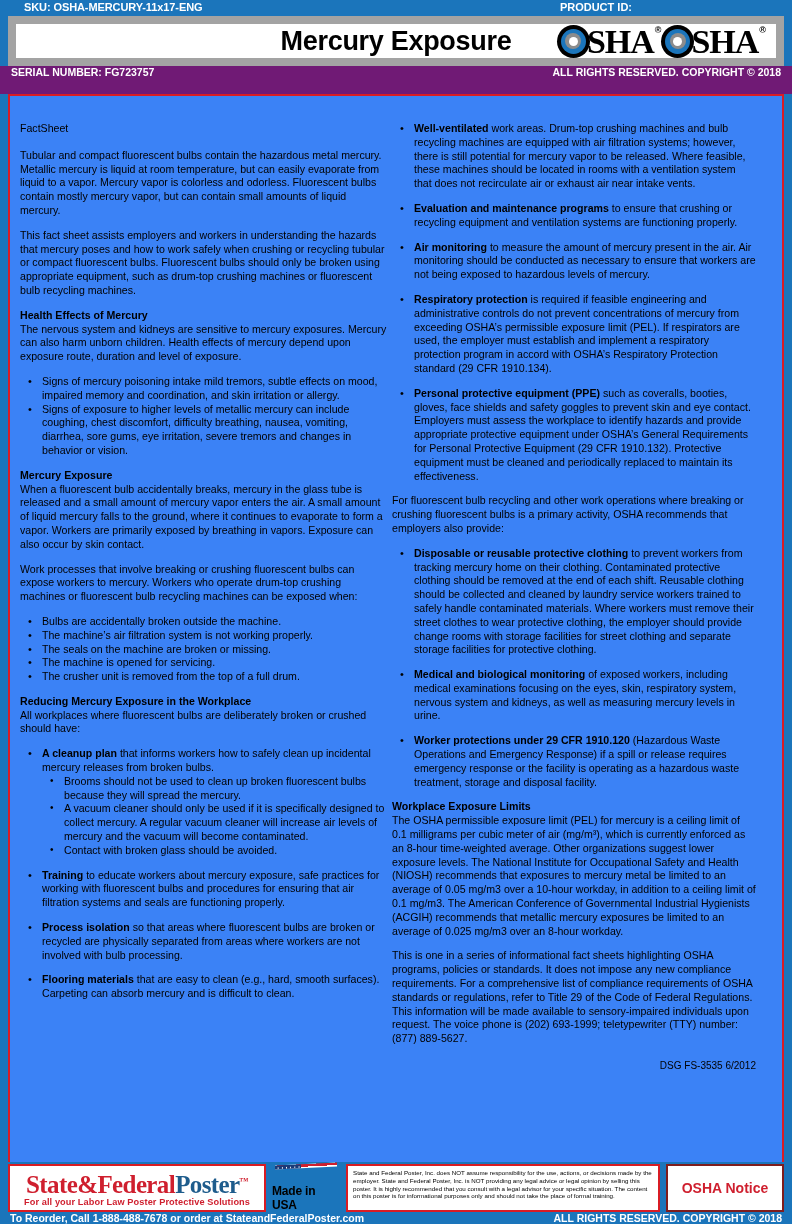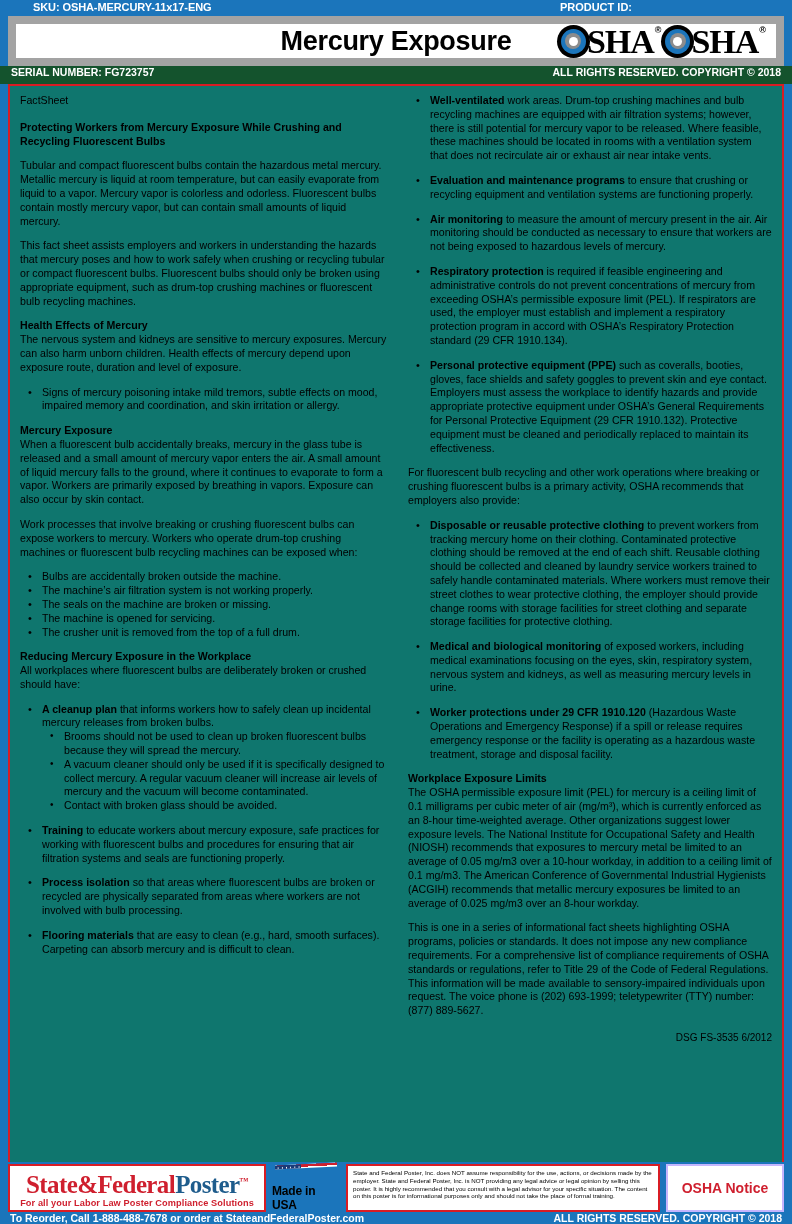--- a/index.html
+++ b/index.html
@@ -8,21 +8,20 @@
     font-family: "Liberation Sans", sans-serif;
     background: #1b75bb;
     overflow: hidden;
   }
   .poster { position: relative; width: 792px; height: 1224px; background: #1b75bb; }
 
   
   .meta-bar {
     height: 16px; position: relative;
     background: #1b75bb;
-    margin-left: 9px;
   }
   .meta-sku {
     position: absolute; left: 24px; top: 1px;
     color: #ffffff; font-size: 11px; font-weight: bold;
     letter-spacing: -0.1px;
   }
   .meta-pid {
     position: absolute; right: 160px; top: 1px;
     color: #ffffff; font-size: 11px; font-weight: bold;
   }
@@ -75,40 +74,39 @@
     font-size: 34px; font-weight: bold; color: #000;
     line-height: 31px; margin-left: -3px; letter-spacing: -1px;
   }
   .osha-reg {
     font-size: 9px; font-weight: bold; color: #000;
     align-self: flex-start; margin-top: 1px; margin-left: 1px;
   }
 
   
   .serial-bar {
-    position: relative; height: 18px; background: #14532d;
+    position: relative; height: 28px; background: #701a75;
   }
   .serial-left {
     position: absolute; left: 11px; top: 0px;
     color: #fff; font-size: 10.5px; font-weight: bold;
   }
   .serial-right {
     position: absolute; right: 11px; top: 0px;
     color: #fff; font-size: 10.5px; font-weight: bold;
   }
 
   
   .body-frame {
     margin: 0 8px;
     border: 2px solid #d91c24;
-    background: #0f766e;
+    background: #3b82f6;
     height: 1092px;
-    padding: 8px 10px 6px 10px;
+    padding: 26px 10px 6px 10px;
     display: flex;
-    gap: 16px;
   }
   .col {
     width: 368px; flex: 0 0 368px;
     font-size: 10.6px; line-height: 13.8px; color: #000;
   }
   .col.right { padding-left: 4px; }
 
   p.para { margin-bottom: 11px; }
   p.para.tight { margin-bottom: 0; }
   .h-sec { font-weight: bold; margin-bottom: 0px; }
@@ -143,21 +141,21 @@
     height: 62px; background: #1b75bb;
   }
   .footer-inner {
     position: relative; height: 48px; margin: 2px 8px 0 8px;
     display: flex; gap: 6px; align-items: stretch;
   }
   .sfp-box {
     flex: 0 0 258px;
     border: 2px solid #d91c24; background: #fff;
     display: flex; flex-direction: column;
-    align-items: center; justify-content: center;
+    align-items: center; justify-content: flex-start;
     padding: 2px 0;
   }
   .sfp-logo {
     font-family: "Liberation Serif", serif;
     font-size: 25px; line-height: 26px; font-weight: bold;
     white-space: nowrap; letter-spacing: -0.6px;
   }
   .sfp-logo .r1 { color: #cf1f2e; }
   .sfp-logo .r2 { color: #1e5c8c; }
   .sfp-tm { font-size: 9px; vertical-align: super; color: #cf1f2e; }
@@ -193,21 +191,21 @@
     margin-top: 16px; letter-spacing: -0.2px;
   }
   .disclaimer-box {
     flex: 1 1 auto;
     border: 2px solid #d91c24; background: #fff;
     padding: 3px 5px;
     font-size: 6.2px; line-height: 7.8px; color: #000;
   }
   .notice-box {
     flex: 0 0 118px;
-    border: 2px solid #c4b5fd; background: #fff;
+    border: 2px solid #7f1d1d; background: #fff;
     display: flex; align-items: center; justify-content: center;
   }
   .notice-text {
     color: #cf1f2e; font-size: 14px; font-weight: bold;
   }
   .footer-bottom {
     position: absolute; left: 0; right: 0; bottom: 0; height: 12px; padding-left: 16px;
   }
   .reorder {
     position: absolute; left: 10px; bottom: 0px;
@@ -248,28 +246,28 @@
 
   <div class="serial-bar">
     <span class="serial-left">SERIAL NUMBER: FG723757</span>
     <span class="serial-right">ALL RIGHTS RESERVED. COPYRIGHT © 2018</span>
   </div>
 
   <div class="body-frame">
 
     <div class="col left">
       <div class="label">FactSheet</div>
-      <p class="para"><b>Protecting Workers from Mercury Exposure While Crushing and Recycling Fluorescent Bulbs</b></p>
       <p class="para">Tubular and compact fluorescent bulbs contain the hazardous metal mercury. Metallic mercury is liquid at room temperature, but can easily evaporate from liquid to a vapor. Mercury vapor is colorless and odorless. Fluorescent bulbs contain mostly mercury vapor, but can contain small amounts of liquid mercury.</p>
       <p class="para">This fact sheet assists employers and workers in understanding the hazards that mercury poses and how to work safely when crushing or recycling tubular or compact fluorescent bulbs. Fluorescent bulbs should only be broken using appropriate equipment, such as drum-top crushing machines or fluorescent bulb recycling machines.</p>
 
       <div class="h-sec">Health Effects of Mercury</div>
       <p class="para">The nervous system and kidneys are sensitive to mercury exposures. Mercury can also harm unborn children. Health effects of mercury depend upon exposure route, duration and level of exposure.</p>
       <ul class="b">
         <li>Signs of mercury poisoning intake mild tremors, subtle effects on mood, impaired memory and coordination, and skin irritation or allergy.</li>
+        <li>Signs of exposure to higher levels of metallic mercury can include coughing, chest discomfort, difficulty breathing, nausea, vomiting, diarrhea, sore gums, eye irritation, severe tremors and changes in behavior or vision.</li>
       </ul>
 
       <div class="h-sec">Mercury Exposure</div>
       <p class="para">When a fluorescent bulb accidentally breaks, mercury in the glass tube is released and a small amount of mercury vapor enters the air. A small amount of liquid mercury falls to the ground, where it continues to evaporate to form a vapor. Workers are primarily exposed by breathing in vapors. Exposure can also occur by skin contact.</p>
       <p class="para">Work processes that involve breaking or crushing fluorescent bulbs can expose workers to mercury. Workers who operate drum-top crushing machines or fluorescent bulb recycling machines can be exposed when:</p>
       <ul class="b">
         <li>Bulbs are accidentally broken outside the machine.</li>
         <li>The machine’s air filtration system is not working properly.</li>
         <li>The seals on the machine are broken or missing.</li>
         <li>The machine is opened for servicing.</li>
@@ -338,21 +336,21 @@
       <p class="para tight">This is one in a series of informational fact sheets highlighting OSHA programs, policies or standards. It does not impose any new compliance requirements. For a comprehensive list of compliance requirements of OSHA standards or regulations, refer to Title 29 of the Code of Federal Regulations. This information will be made available to sensory-impaired individuals upon request. The voice phone is (202) 693-1999; teletypewriter (TTY) number: (877) 889-5627.</p>
       <div class="dsg">DSG FS-3535 6/2012</div>
     </div>
   </div>
 
   <div class="footer">
     <div class="footer-inner">
 
       <div class="sfp-box">
         <div class="sfp-logo"><span class="r1">State&amp;Federal</span><span class="r2">Poster</span><span class="sfp-tm">™</span></div>
-        <div class="sfp-tag">For all your Labor Law Poster Compliance Solutions</div>
+        <div class="sfp-tag">For all your Labor Law Poster Protective Solutions</div>
       </div>
 
       <div class="flag-box">
         <div class="flag">
             <span class="canton"></span>
           </div>
         <div class="flag-caption">Made in USA</div>
       </div>
 
       <div class="disclaimer-box">State and Federal Poster, Inc. does NOT assume responsibility for the use, actions, or decisions made by the employer. State and Federal Poster, Inc. is NOT providing any legal advice or legal opinion by selling this poster. It is highly recommended that you consult with a legal advisor for your specific situation. The content on this poster is for informational purposes only and should not take the place of formal training.</div>

